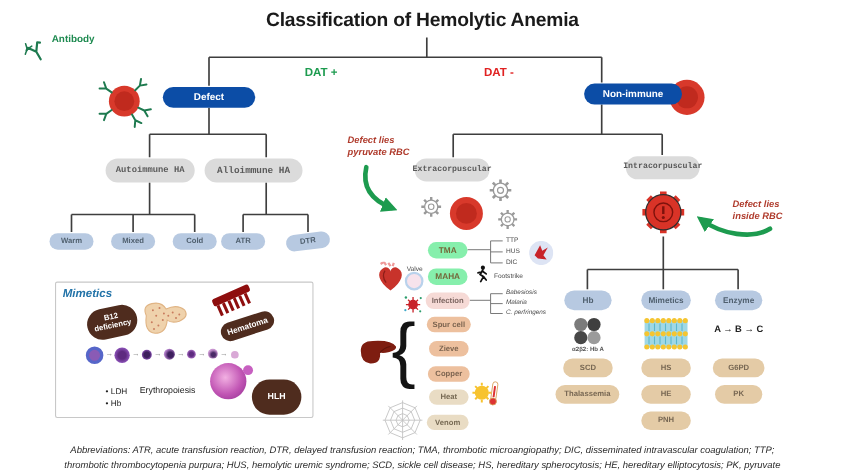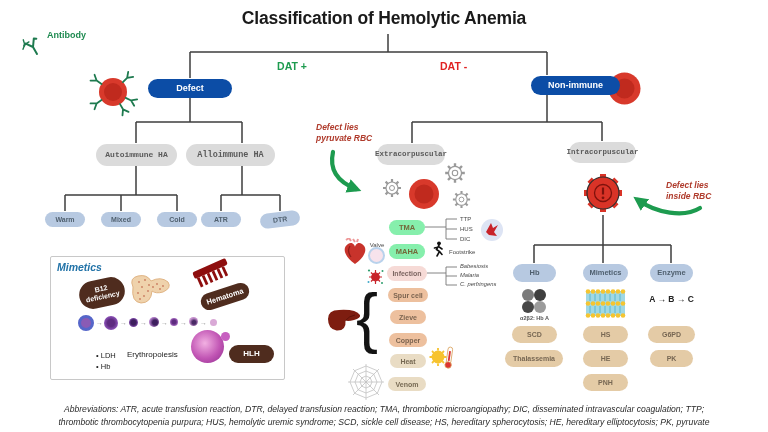--- a/index.html
+++ b/index.html
@@ -361,17 +361,17 @@
   <div class="ery-cell" style="left:210px;top:319px;width:7px;height:7px;background:#D9A9D6"></div>
 
   <div class="abs" style="left:96px;top:350px">
     <div class="bullet">LDH</div>
     <div class="bullet">Hb</div>
   </div>
   <div class="abs" style="left:127px;top:350px;font-size:8px;color:#222">Erythropoiesis</div>
 
   <div class="abs hlh-cell" style="left:191px;top:330px"></div>
   <div class="abs hlh-sat" style="left:221px;top:332px"></div>
-  <div class="pill p-brown" style="left:229px;top:345px;width:45px;height:18px;font-size:8px">HLH</div>
+  <div class="pill p-brown" style="left:229px;top:345px;width:45px;height:32px;font-size:8px">HLH</div>
 
   <div class="abs footer">Abbreviations: ATR, acute transfusion reaction, DTR, delayed transfusion reaction; TMA, thrombotic microangiopathy; DIC, disseminated intravascular coagulation; TTP; thrombotic thrombocytopenia purpura; HUS, hemolytic uremic syndrome; SCD, sickle cell disease; HS, hereditary spherocytosis; HE, hereditary elliptocytosis; PK, pyruvate kinase deficiency</div>
 
 </div>
 
 </body></html>

